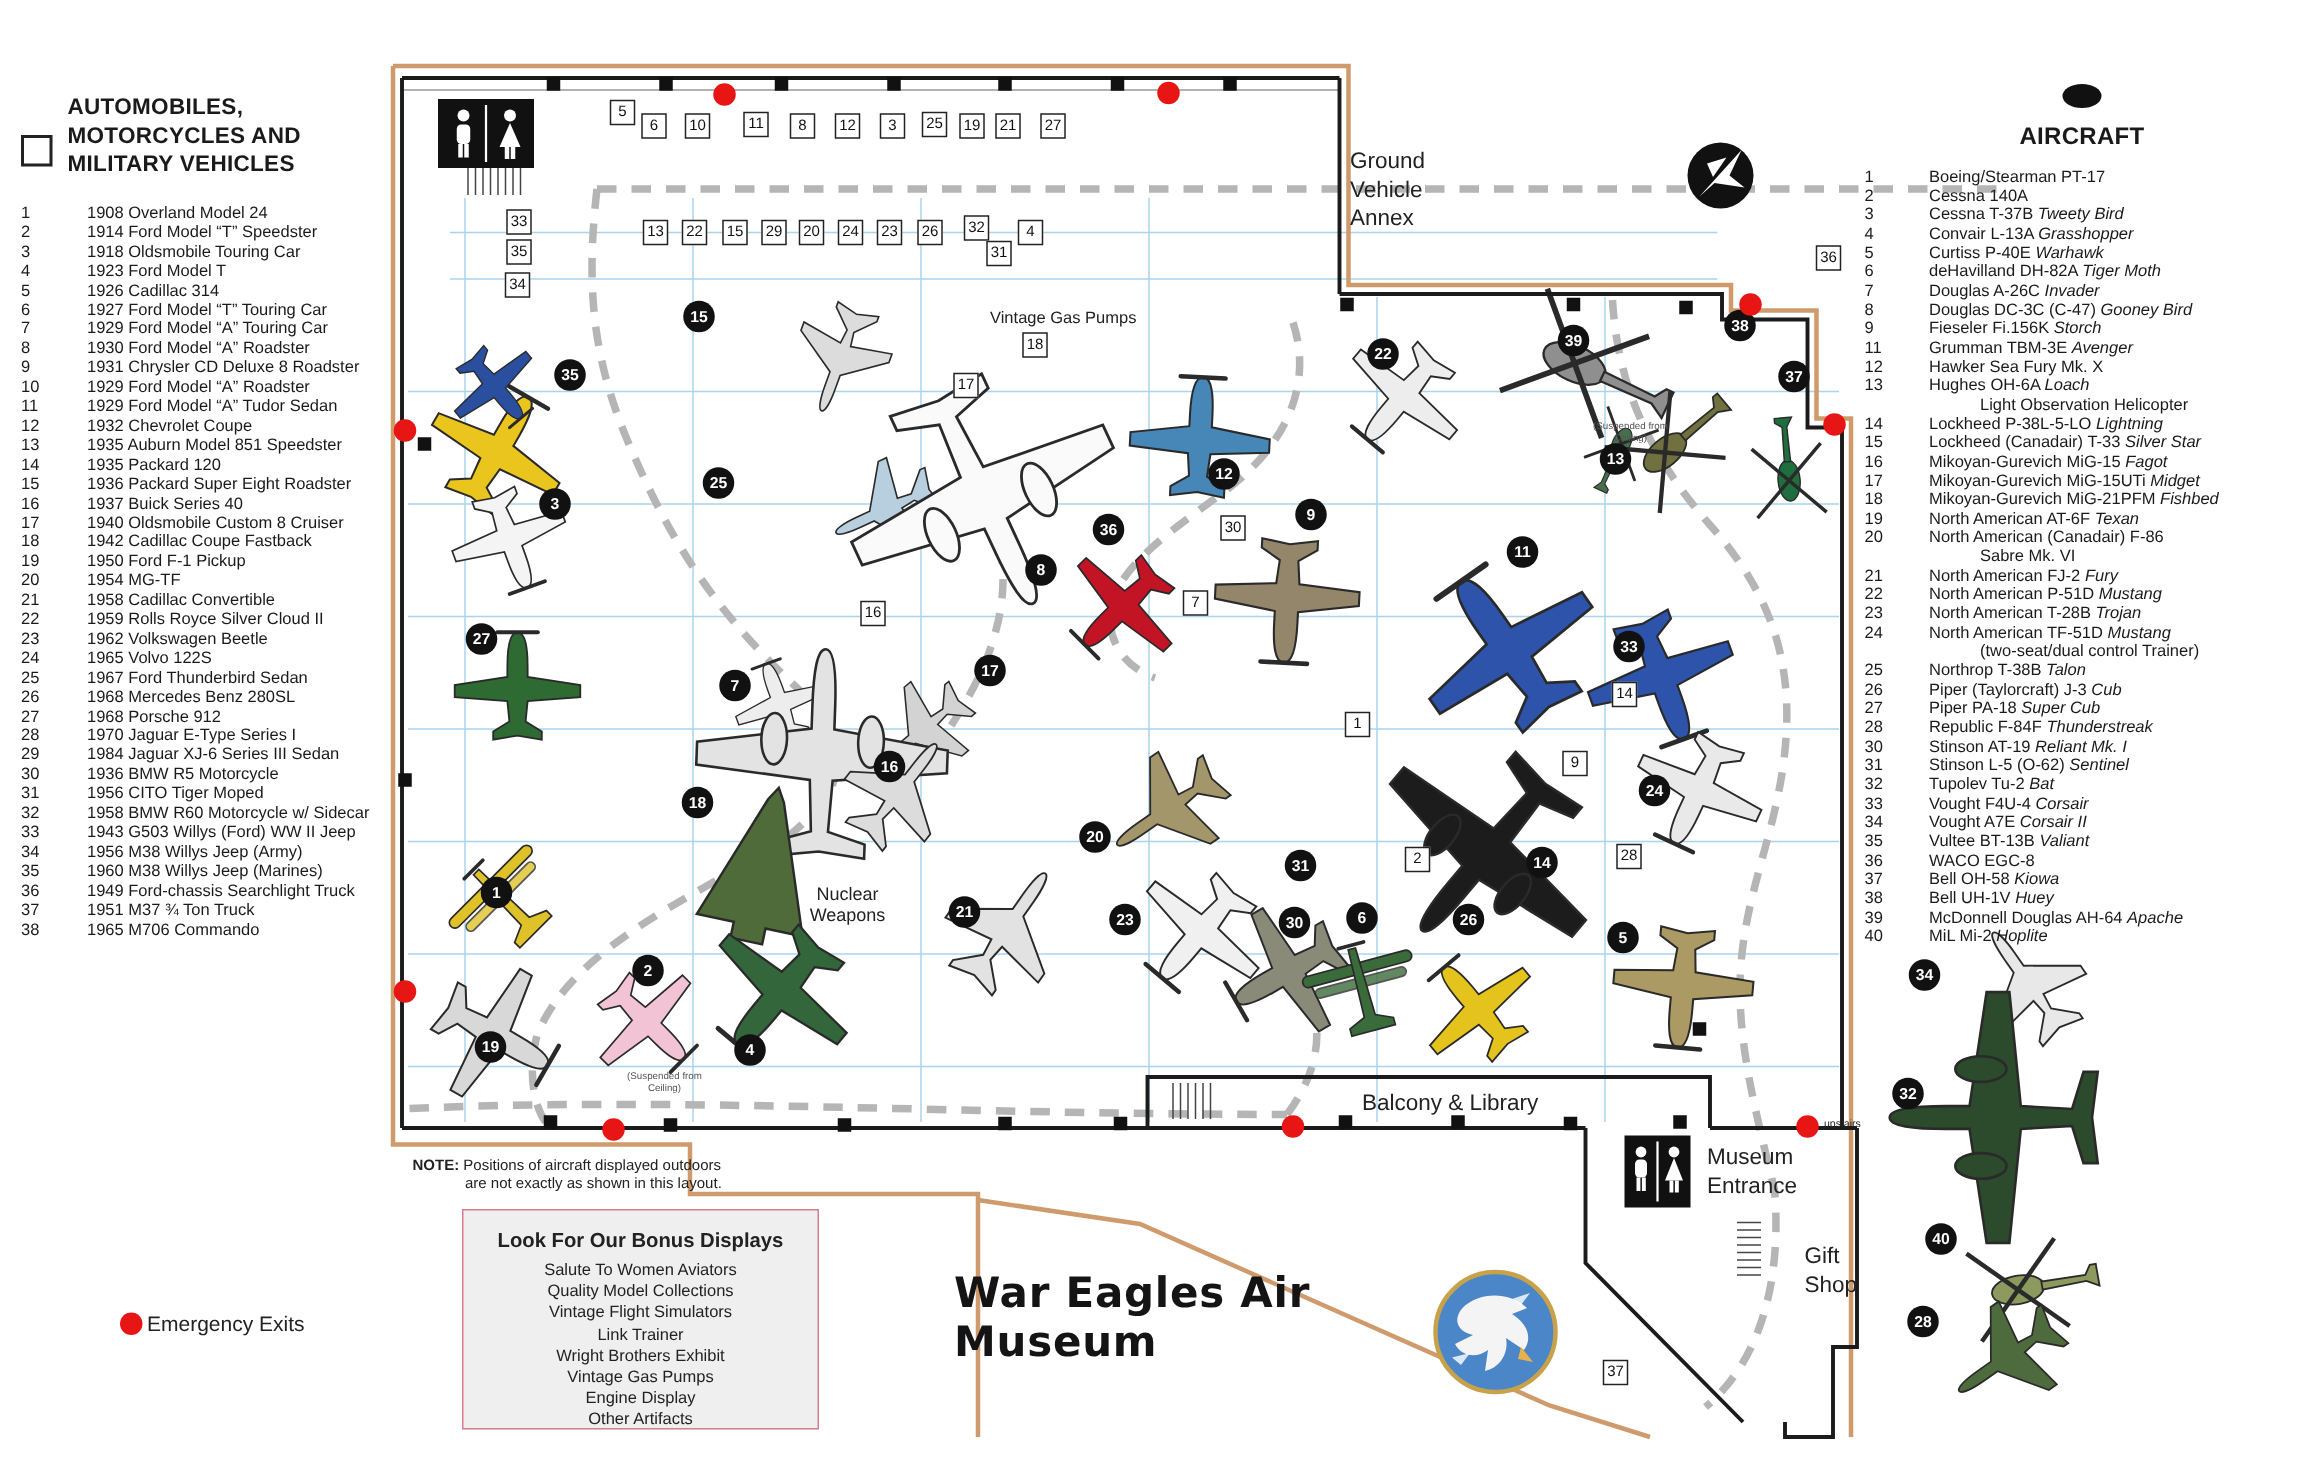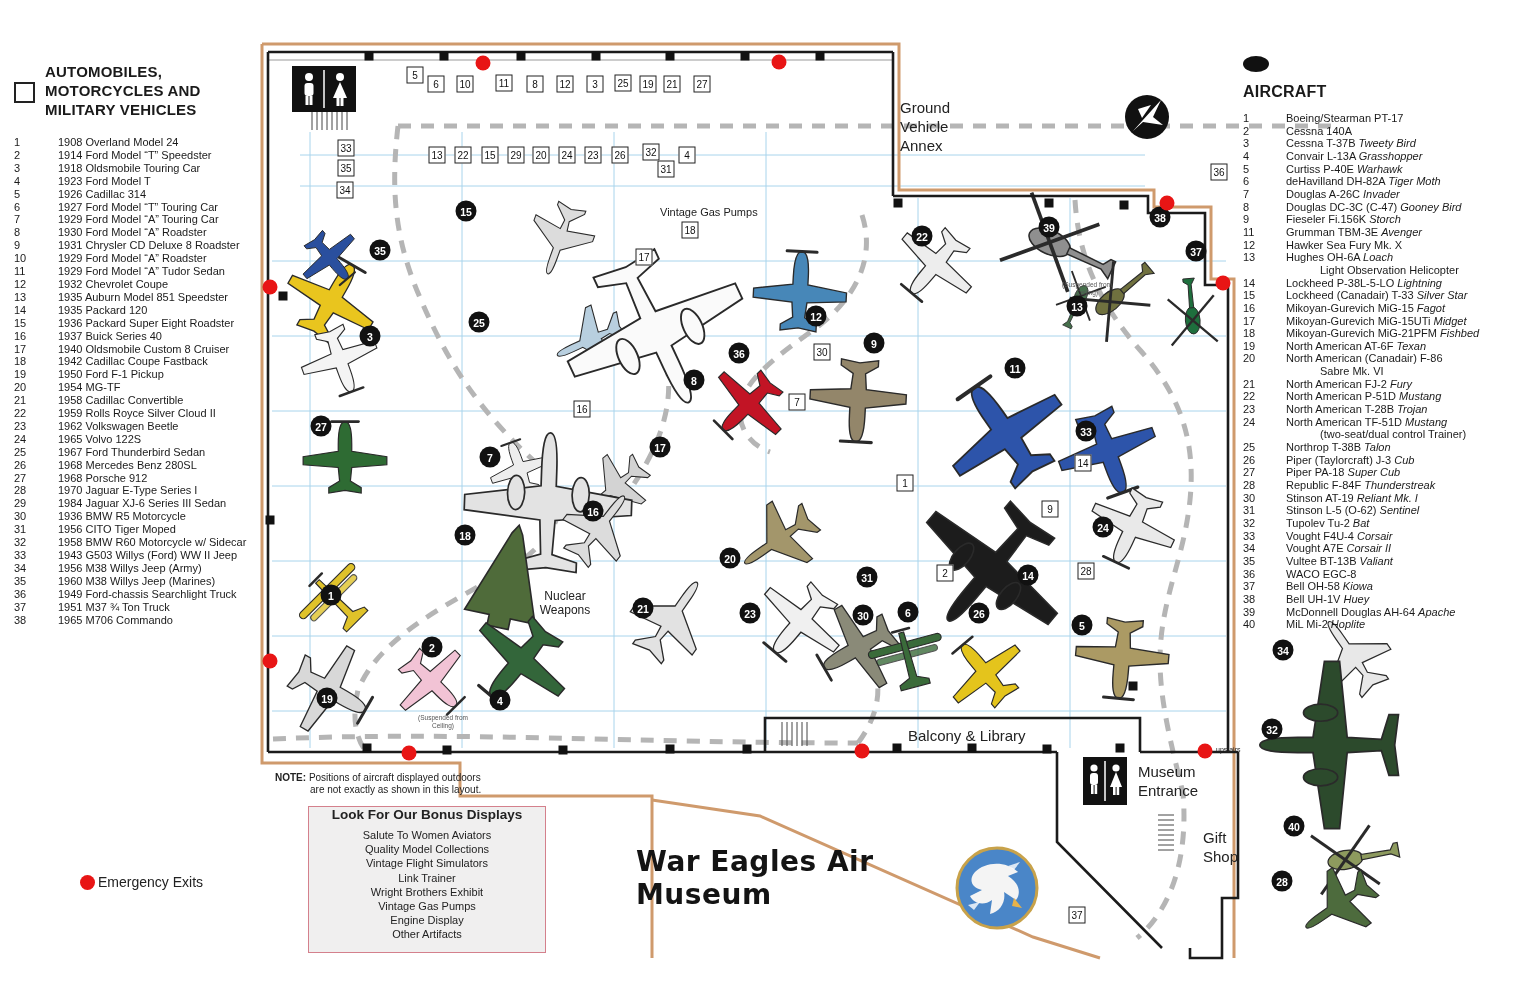--- a/index.html
+++ b/index.html
@@ -2,21 +2,21 @@
 <html><head>
 <meta charset="utf-8">
 <style>
   html,body{margin:0;padding:0;background:#fff;}
   #canvas{position:relative;width:1536px;height:989px;background:#fff;overflow:hidden;
           font-family:"Liberation Sans",sans-serif;color:#1a1a1a;}
   svg{position:absolute;left:0;top:0;}
   
   .legend{position:absolute;}
   #veh-legend{left:14px;top:62px;width:250px;}
-  .leg-title{display:flex;gap:10px;align-items:flex-start;font-size:15px;font-weight:600;
+  .leg-title{display:flex;gap:10px;align-items:center;font-size:15px;font-weight:600;
              line-height:19px;letter-spacing:.2px;}
   .leg-sq{width:17px;height:17px;border:2px solid #222;margin-top:20px;flex:0 0 auto;background:#fff;}
   .leg-oval{width:26px;height:16px;border-radius:50%;background:#111;margin-top:1px;flex:0 0 auto;}
   .leg-rows{margin-top:17px;font-size:11px;line-height:12.9px;}
   .leg-row{display:flex;}
   .leg-num{width:44px;flex:0 0 auto;}
   .leg-label{flex:1;white-space:nowrap;}
   #ac-legend{left:1243px;top:55px;width:290px;}
   #ac-legend .leg-title{font-size:16px;font-weight:600;flex-direction:column;}
   #ac-legend .leg-rows{margin-top:11px;font-size:11px;line-height:12.65px;}
@@ -34,21 +34,21 @@
   .susp{font-size:6.5px;color:#555;text-align:center;width:70px;line-height:7.5px;}
   #susp-1{left:408px;top:714px;}
   #susp-2{left:1052px;top:281px;}
   #note-block{left:275px;top:772px;font-size:10px;line-height:12px;}
   #note-block b{font-weight:bold;}
   #note-line2{padding-left:35px;}
   #exit-legend{left:80px;top:874px;display:flex;align-items:center;gap:3px;font-size:14px;}
   #exit-legend .dot{width:15px;height:15px;border-radius:50%;background:#e81515;flex:0 0 auto;}
   
   #bonus-box{left:308px;top:806px;width:238px;height:147px;background:#f0efef;
-             border:1.5px solid #d4808c;text-align:center;box-sizing:border-box;}
+             border:1.5px solid #d4808c;text-align:center;padding-top:12px;box-sizing:border-box;}
   #bonus-title{font-size:13.5px;font-weight:bold;margin-bottom:6px;}
   #bonus-list{font-size:11px;line-height:14.2px;}
   
   #title-block{position:absolute;left:636px;top:845px;width:330px;text-align:left;}
   #main-title{font-family:"DejaVu Sans",sans-serif;font-size:28px;font-weight:bold;
               letter-spacing:.5px;color:#141414;}
   #sub-title{font-size:21px;color:#222;margin-top:2px;}
   
   #markers-layer{position:absolute;left:0;top:0;width:1536px;height:989px;pointer-events:none;}
   .ac-marker{position:absolute;width:21px;height:21px;border-radius:50%;background:#111;color:#fff;

